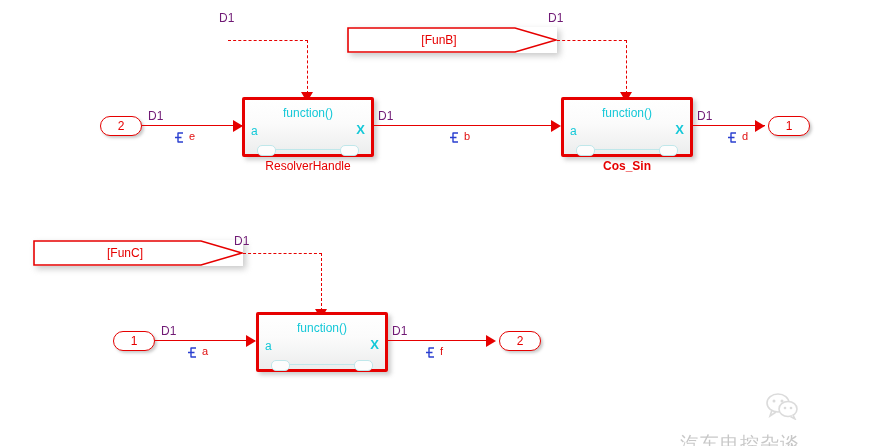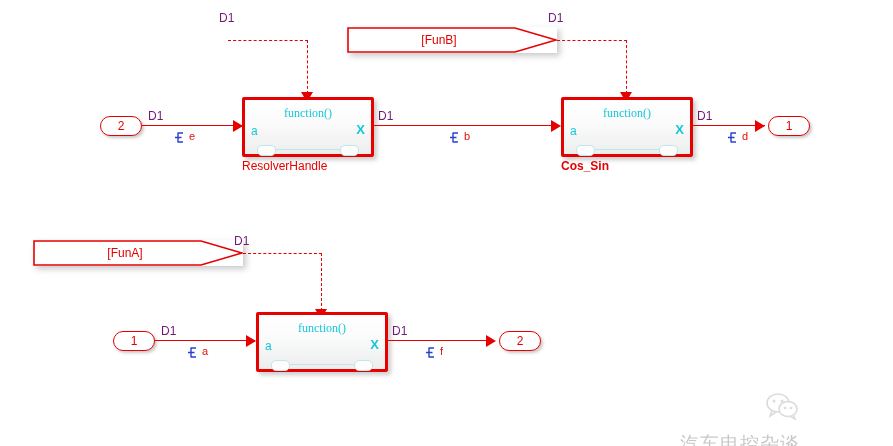--- a/index.html
+++ b/index.html
@@ -28,21 +28,21 @@
     box-shadow: 3px 3px 4px rgba(120,120,120,0.38);
   }
   .fblock .fn-label {
     position: absolute;
     top: 6px;
     left: 0;
     right: 0;
     text-align: center;
     color: #15c8d8;
     font-size: 12px;
-    font-family: Liberation Serif, serif;
+    font-family: Liberation Sans, sans-serif;
     letter-spacing: 0px;
   }
   .fblock .port-in {
     position: absolute;
     left: 6px;
     top: 24px;
     color: #15c8d8;
     font-size: 12px;
   }
   .fblock .port-out {
@@ -79,21 +79,21 @@
     background: #fdfdfd;
   }
   .fblock .slider .knob.left { left: 0; }
   .fblock .slider .knob.right { right: 0; }
 
   
   .block-caption {
     position: absolute;
     color: #e60000;
     font-size: 12px;
-    text-align: left;
+    text-align: center;
     white-space: nowrap;
   }
 
   
   .tag {
     position: absolute;
     display: flex;
     align-items: center;
     justify-content: center;
     color: #e60000;
@@ -293,21 +293,21 @@
   </div>
 
   <div class="port-cap" style="left:768px; top:116px; width:42px; height:20px;">
     <span>1</span>
   </div>
 
   <div class="tag" style="left:33px; top:240px; width:210px; height:26px;">
     <svg class="tag-shape" viewBox="0 0 210 26" preserveAspectRatio="none">
       <polygon points="1,1 168,1 209,13 168,25 1,25" fill="#ffffff" stroke="#e60000" stroke-width="1.6"></polygon>
     </svg>
-    <span class="tag-text">[FunA]</span>
+    <span class="tag-text">[FunC]</span>
   </div>
   <div class="sig-label" style="left:234px; top:234px;">D1</div>
 
   <div class="dash-h" style="left:243px; top:253px; width:79px;"></div>
   <div class="dash-v" style="left:321px; top:253px; height:58px;"></div>
   <div class="arrow-d" style="left:315px; top:309px;"></div>
 
   <div class="port-cap" style="left:113px; top:331px; width:42px; height:20px;">
     <span>1</span>
   </div>

